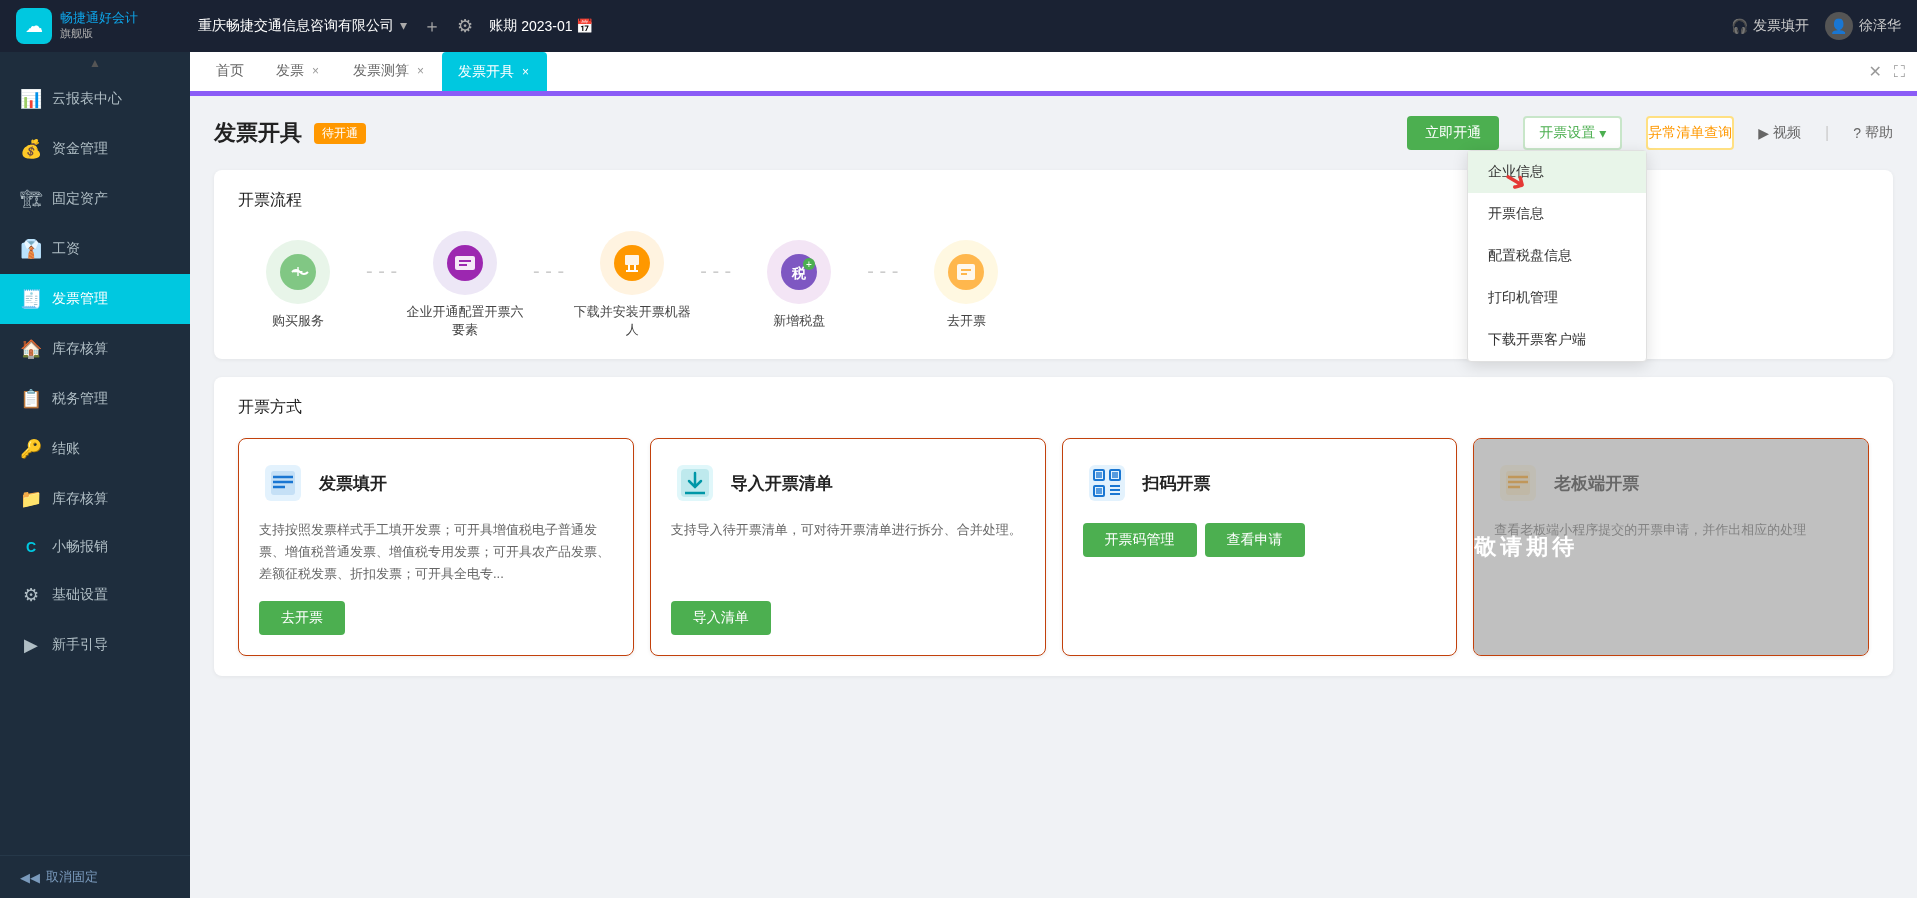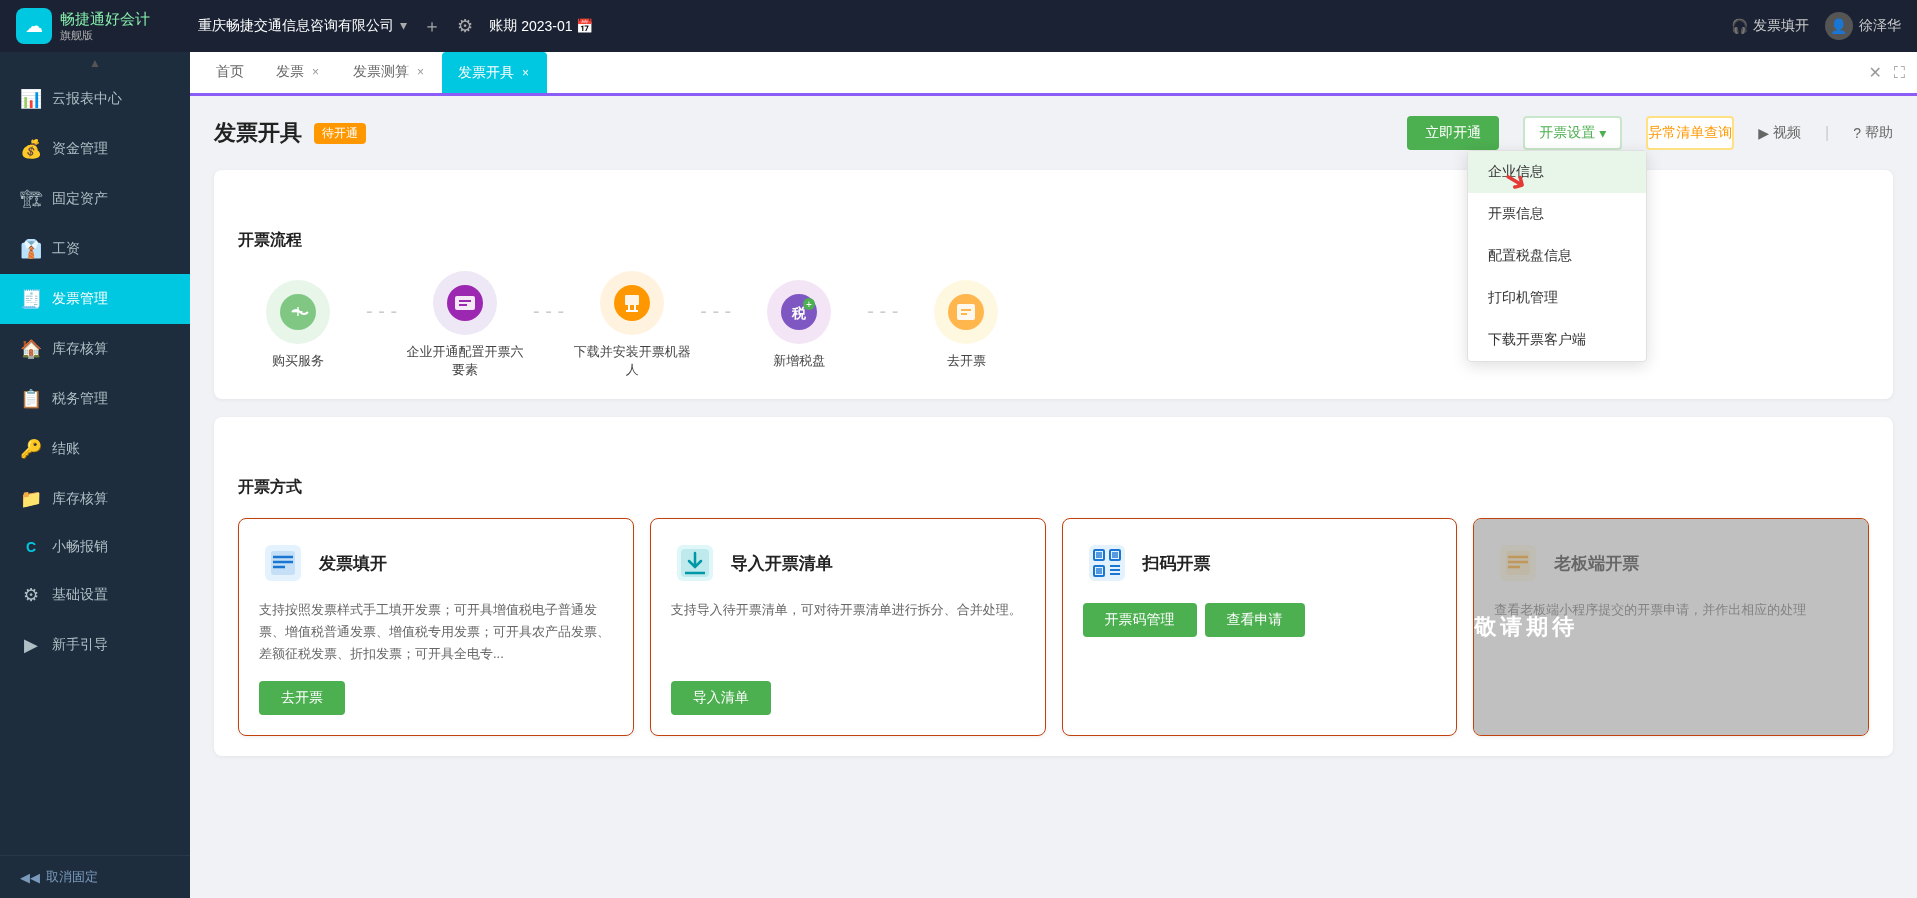--- a/index.html
+++ b/index.html
@@ -21,21 +21,21 @@
       gap: 8px;
       color: #fff;
     }
     .logo-icon {
       width: 36px; height: 36px;
       background: #00c8e0;
       border-radius: 8px;
       display: flex; align-items: center; justify-content: center;
       font-size: 18px; color: #fff;
     }
-    .logo-text { font-size: 15px; color: #86efac; line-height: 1.2; }
+    .logo-text { font-size: 13px; color: #0ea5e9; line-height: 1.2; font-family: Liberation Mono, monospace; }
     .logo-sub { font-size: 11px; color: #aaa; }
     .top-bar-company {
       display: flex; align-items: flex-start; gap: 6px;
       color: #fff; font-size: 14px; cursor: pointer;
     }
     .top-bar-actions { display: flex; align-items: center; gap: 8px; }
     .top-bar-actions .action-btn {
       color: #aaa; background: none; border: none; cursor: pointer; font-size: 18px; padding: 4px;
     }
     .top-bar-period {
@@ -66,21 +66,21 @@
     }
     .sidebar-item.active { background: #00c8e0; color: #fff; }
     .sidebar-item .icon { font-size: 18px; width: 22px; text-align: center; }
 
     
     .main { flex: 1; display: flex; flex-direction: column; overflow: hidden; }
 
     
     .tab-bar {
       height: 44px; background: #fff; display: flex; align-items: stretch;
-      border-bottom: 3px solid #8b5cf6; flex-shrink: 0;
+      border-bottom: 5px solid #8b5cf6; flex-shrink: 0;
       padding-left: 10px;
     }
     .tab-item {
       display: flex; align-items: center; gap: 6px; padding: 0 16px;
       font-size: 14px; color: #666; cursor: pointer; border-bottom: 2px solid transparent;
       white-space: nowrap;
     }
     .tab-item.active-teal { background: #00c8e0; color: #fff; border-bottom: none; border-radius: 4px 4px 0 0; }
     .tab-close { font-size: 12px; color: #999; padding: 2px; border-radius: 50%; }
 
@@ -108,21 +108,21 @@
       background: #fff; color: #ff9800; border: 2px solid #ffe082; padding: 6px 0;
       border-radius: 4px; font-size: 14px; cursor: pointer; display: flex; align-items: center; gap: 4px;
     }
     .btn-text { background: none; border: none; color: #666; font-size: 14px; cursor: pointer; display: flex; align-items: center; gap: 4px; }
 
     
     .section-card {
       background: #fff; border-radius: 8px; padding: 20px 24px; margin-bottom: 18px;
       box-shadow: 0 1px 4px rgba(0,0,0,0.06);
     }
-    .section-title { font-size: 16px; font-weight: 700; color: #222; margin-bottom: 20px; margin-top: 40px; }
+    .section-title { font-size: 16px; font-weight: 400; color: #222; margin-bottom: 20px; }
 
     
     .flow-steps { display: flex; align-items: center; gap: 0; }
     .flow-step { display: flex; flex-direction: column; align-items: center; gap: 8px; min-width: 120px; }
     .flow-step-icon {
       width: 64px; height: 64px; border-radius: 50%;
       display: flex; align-items: center; justify-content: center; font-size: 28px;
     }
     .flow-step-label { font-size: 13px; color: #444; text-align: center; max-width: 120px; }
     .flow-arrow { color: #ccc; font-size: 20px; margin: 0 8px; margin-bottom: 28px; }

